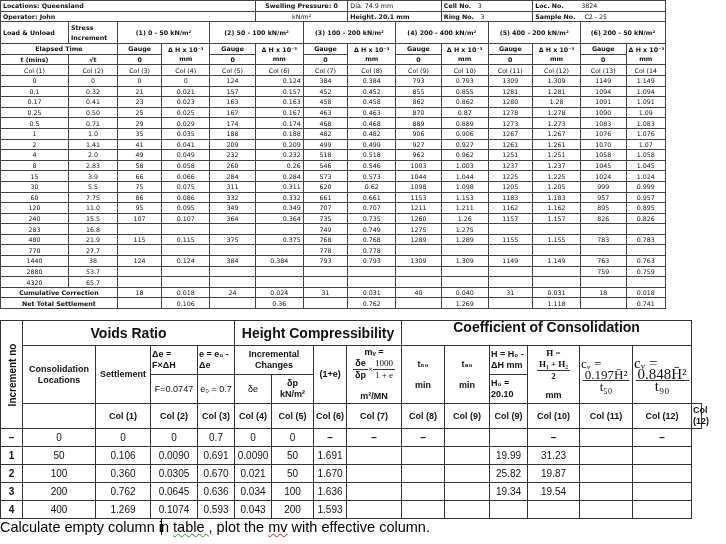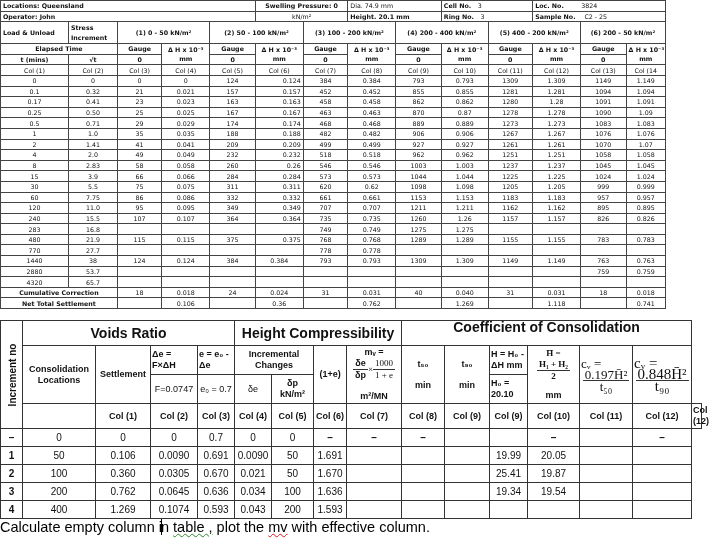--- a/index.html
+++ b/index.html
@@ -592,37 +592,37 @@
           <td>0.106</td>
           <td>0.0090</td>
           <td>0.691</td>
           <td>0.0090</td>
           <td>50</td>
           <td>1.691</td>
           <td></td>
           <td></td>
           <td></td>
           <td>19.99</td>
-          <td>20.05</td>
+          <td>31.23</td>
           <td></td>
           <td></td>
         </tr>
         <tr class="data">
           <td class="inc">2</td>
           <td>100</td>
           <td>0.360</td>
           <td>0.0305</td>
           <td>0.670</td>
           <td>0.021</td>
           <td>50</td>
           <td>1.670</td>
           <td></td>
           <td></td>
           <td></td>
-          <td>25.41</td>
+          <td>25.82</td>
           <td>19.87</td>
           <td></td>
           <td></td>
         </tr>
         <tr class="data">
           <td class="inc">3</td>
           <td>200</td>
           <td>0.762</td>
           <td>0.0645</td>
           <td>0.636</td>

